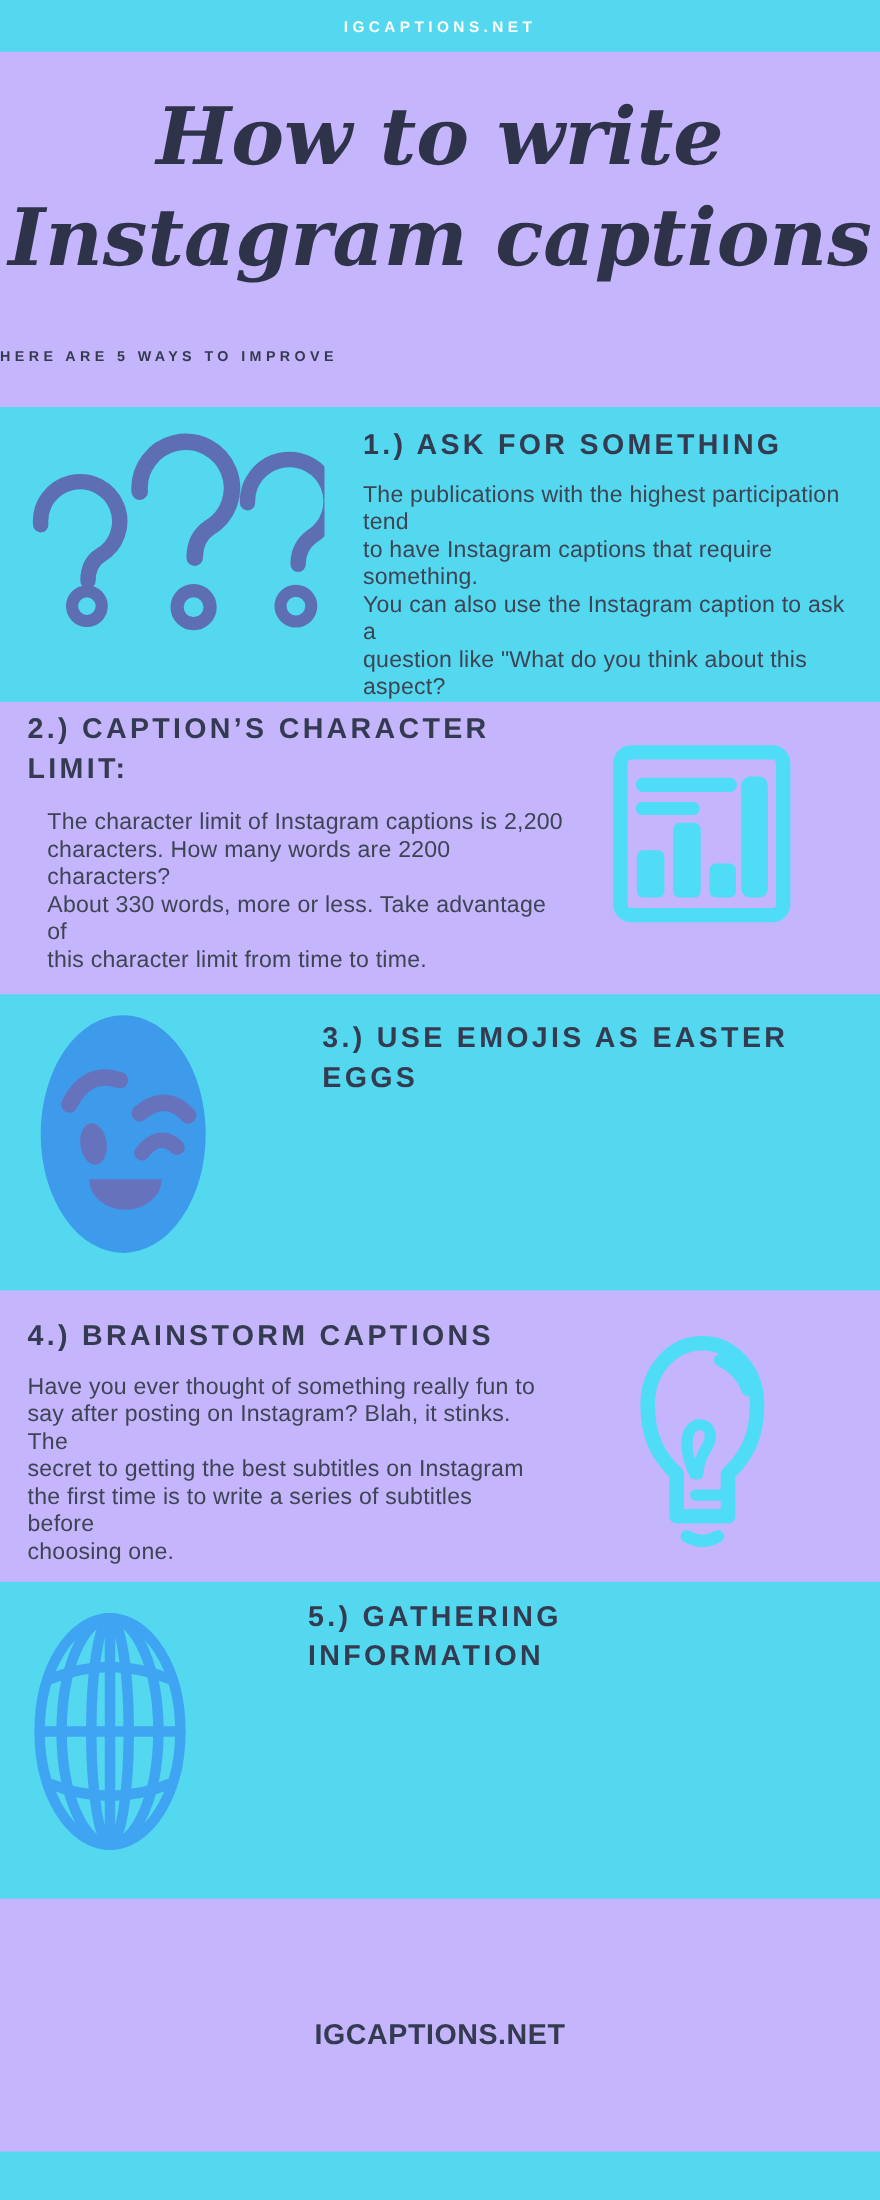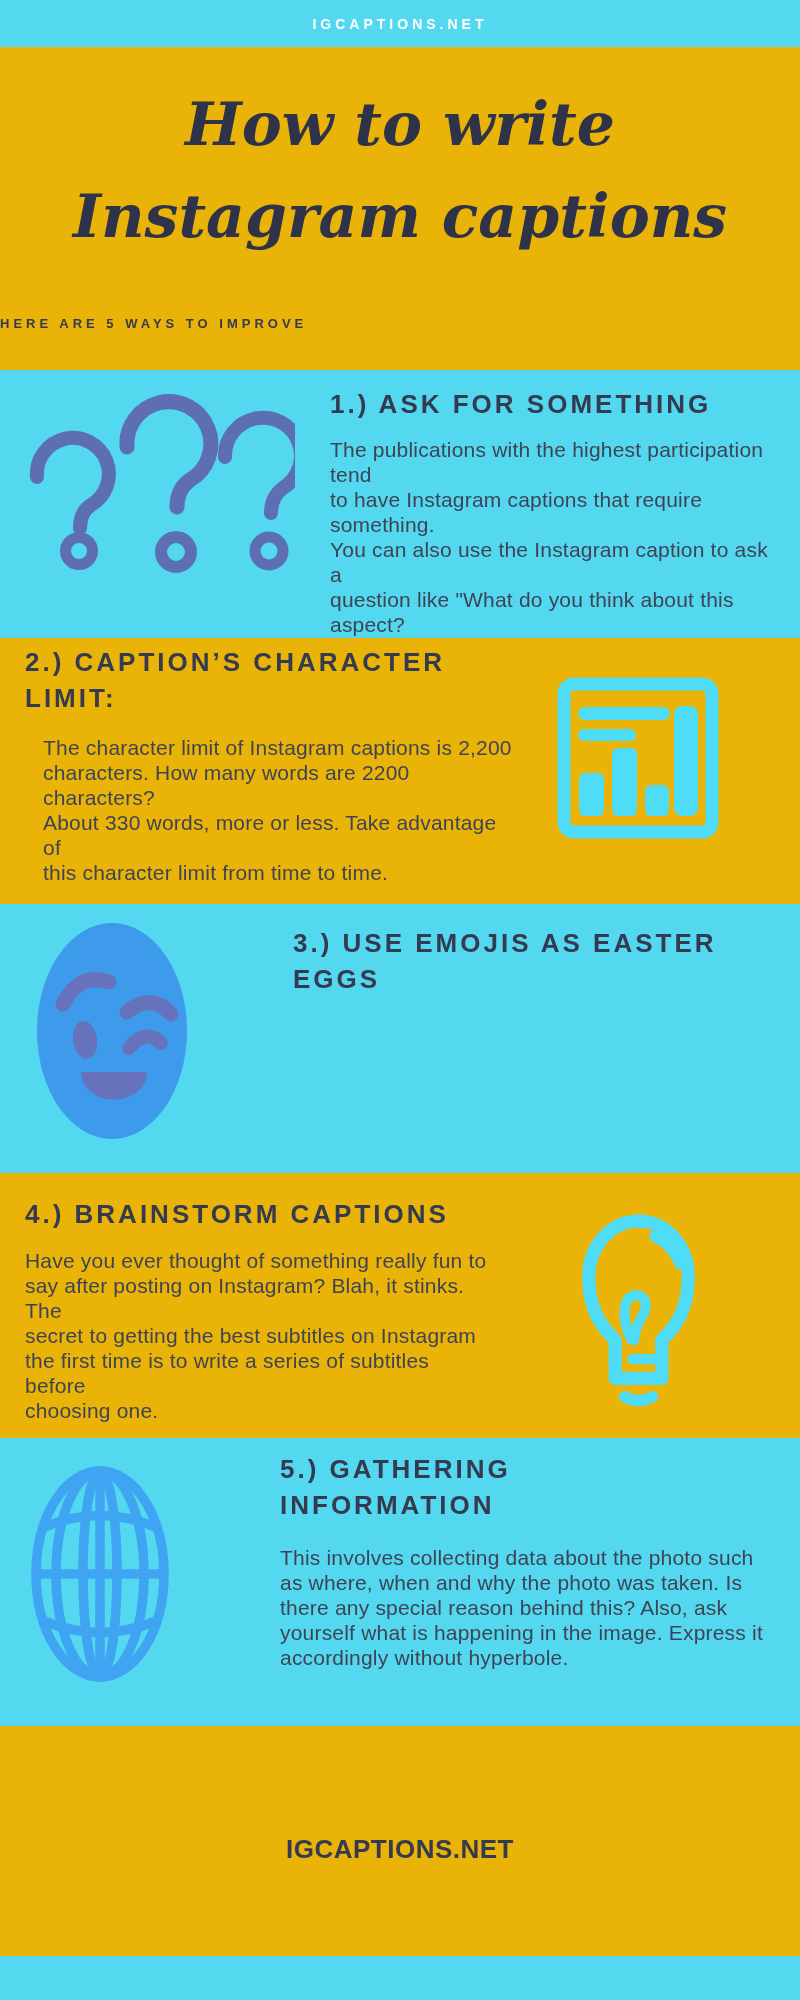--- a/index.html
+++ b/index.html
@@ -1,26 +1,26 @@
 <!DOCTYPE html>
 <html><head>
 <meta charset="utf-8">
 <style>
   html,body{margin:0;padding:0;background:#ffffff;}
-  #canvas{position:relative;width:800px;height:2000px;overflow:hidden;background:#eab308;
+  #canvas{position:relative;width:800px;height:2000px;overflow:hidden;background:#c4b5fd;
           font-family:"Liberation Sans",sans-serif;}
   .abs{position:absolute;}
   .cyan-bg{background:#53d8f0;}
   .bar{left:0;width:800px;}
   #top-bar{top:0;height:47px;display:flex;align-items:center;justify-content:center;}
   #bottom-bar{top:1956px;height:44px;}
   .site-label{color:#ffffff;font-size:14px;font-weight:700;letter-spacing:4px;}
   #title{top:78px;left:0;width:800px;text-align:center;
          font-family:"DejaVu Serif",serif;font-style:italic;font-weight:700;
-         font-size:60px;line-height:92px;color:#2f3349;}
+         font-size:72px;line-height:92px;color:#2f3349;}
   #subtitle{top:316px;left:0;width:800px;text-align:left;
             font-size:13px;font-weight:700;letter-spacing:4px;color:#343a4f;}
   .section-heading{font-size:26px;font-weight:700;line-height:36px;letter-spacing:3px;
                    color:#343a4f;white-space:pre-line;}
   .section-body{font-size:21px;line-height:25px;letter-spacing:0.2px;
                 color:#3e4454;white-space:pre-line;}
   #section-1{top:370px;height:268px;}
   #section-3{top:904px;height:269px;}
   #section-5{top:1438px;height:288px;}
   #footer-label{top:1834px;left:0;width:800px;text-align:center;
@@ -121,22 +121,17 @@
         <ellipse cx="72" cy="110" rx="17" ry="103"></ellipse>
         <path d="M72,7 L72,213"></path>
         <path d="M8,110 L136,110"></path>
         <path d="M16,63 Q72,40 128,63"></path>
         <path d="M16,157 Q72,180 128,157"></path>
       </g>
     </svg>
   </div>
   <div class="abs section-heading" style="top:1451px;left:280px;width:480px;">5.) GATHERING
 INFORMATION</div>
-  <div class="abs section-body" style="top:1545px;left:280px;width:500px;">This involves collecting data about the photo such
-as where, when and why the photo was taken. Is
-there any special reason behind this? Also, ask
-yourself what is happening in the image. Express it
-accordingly without hyperbole.</div>
 
   <div id="footer-label" class="abs">IGCAPTIONS.NET</div>
   <div id="bottom-bar" class="abs bar cyan-bg"></div>
 
 </div>
 
 </body></html>

